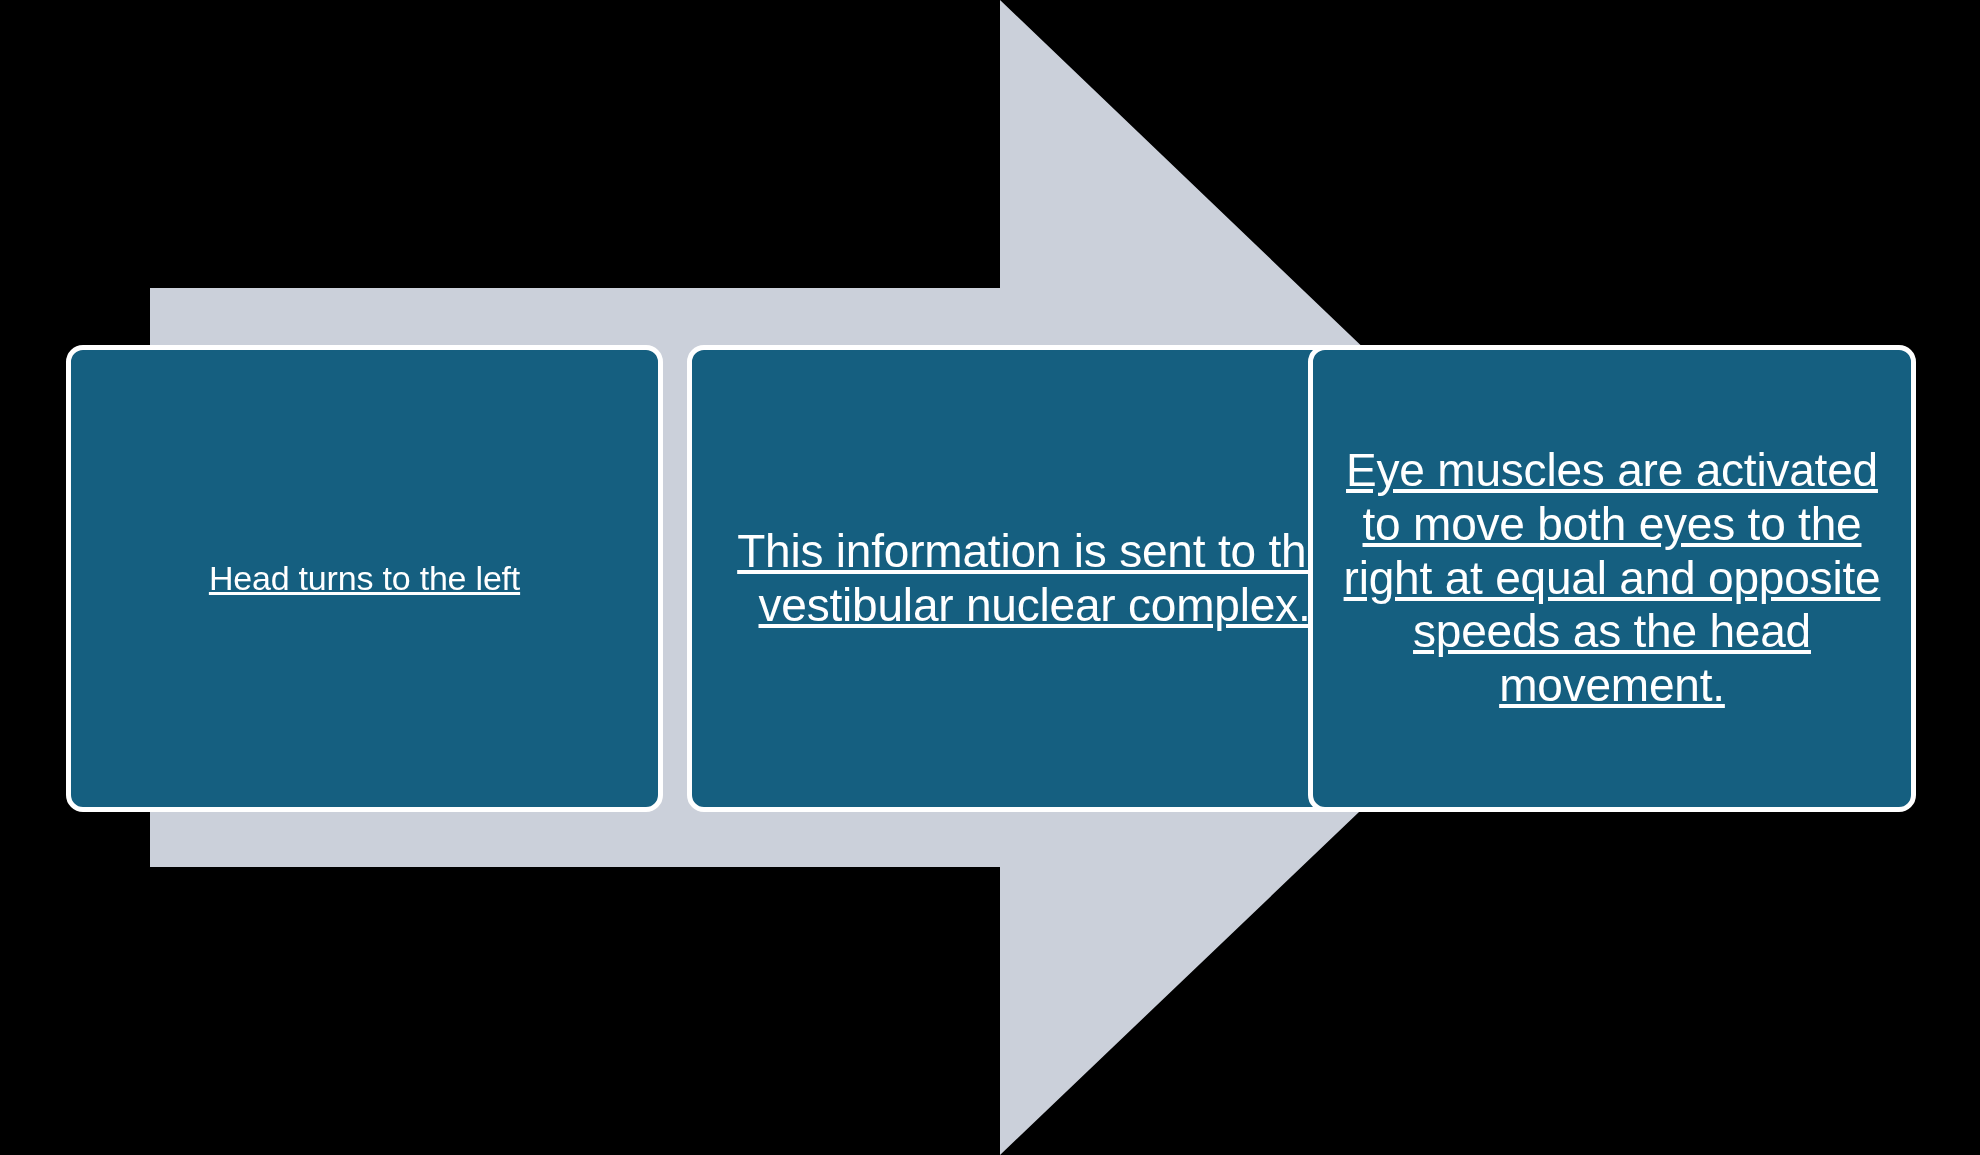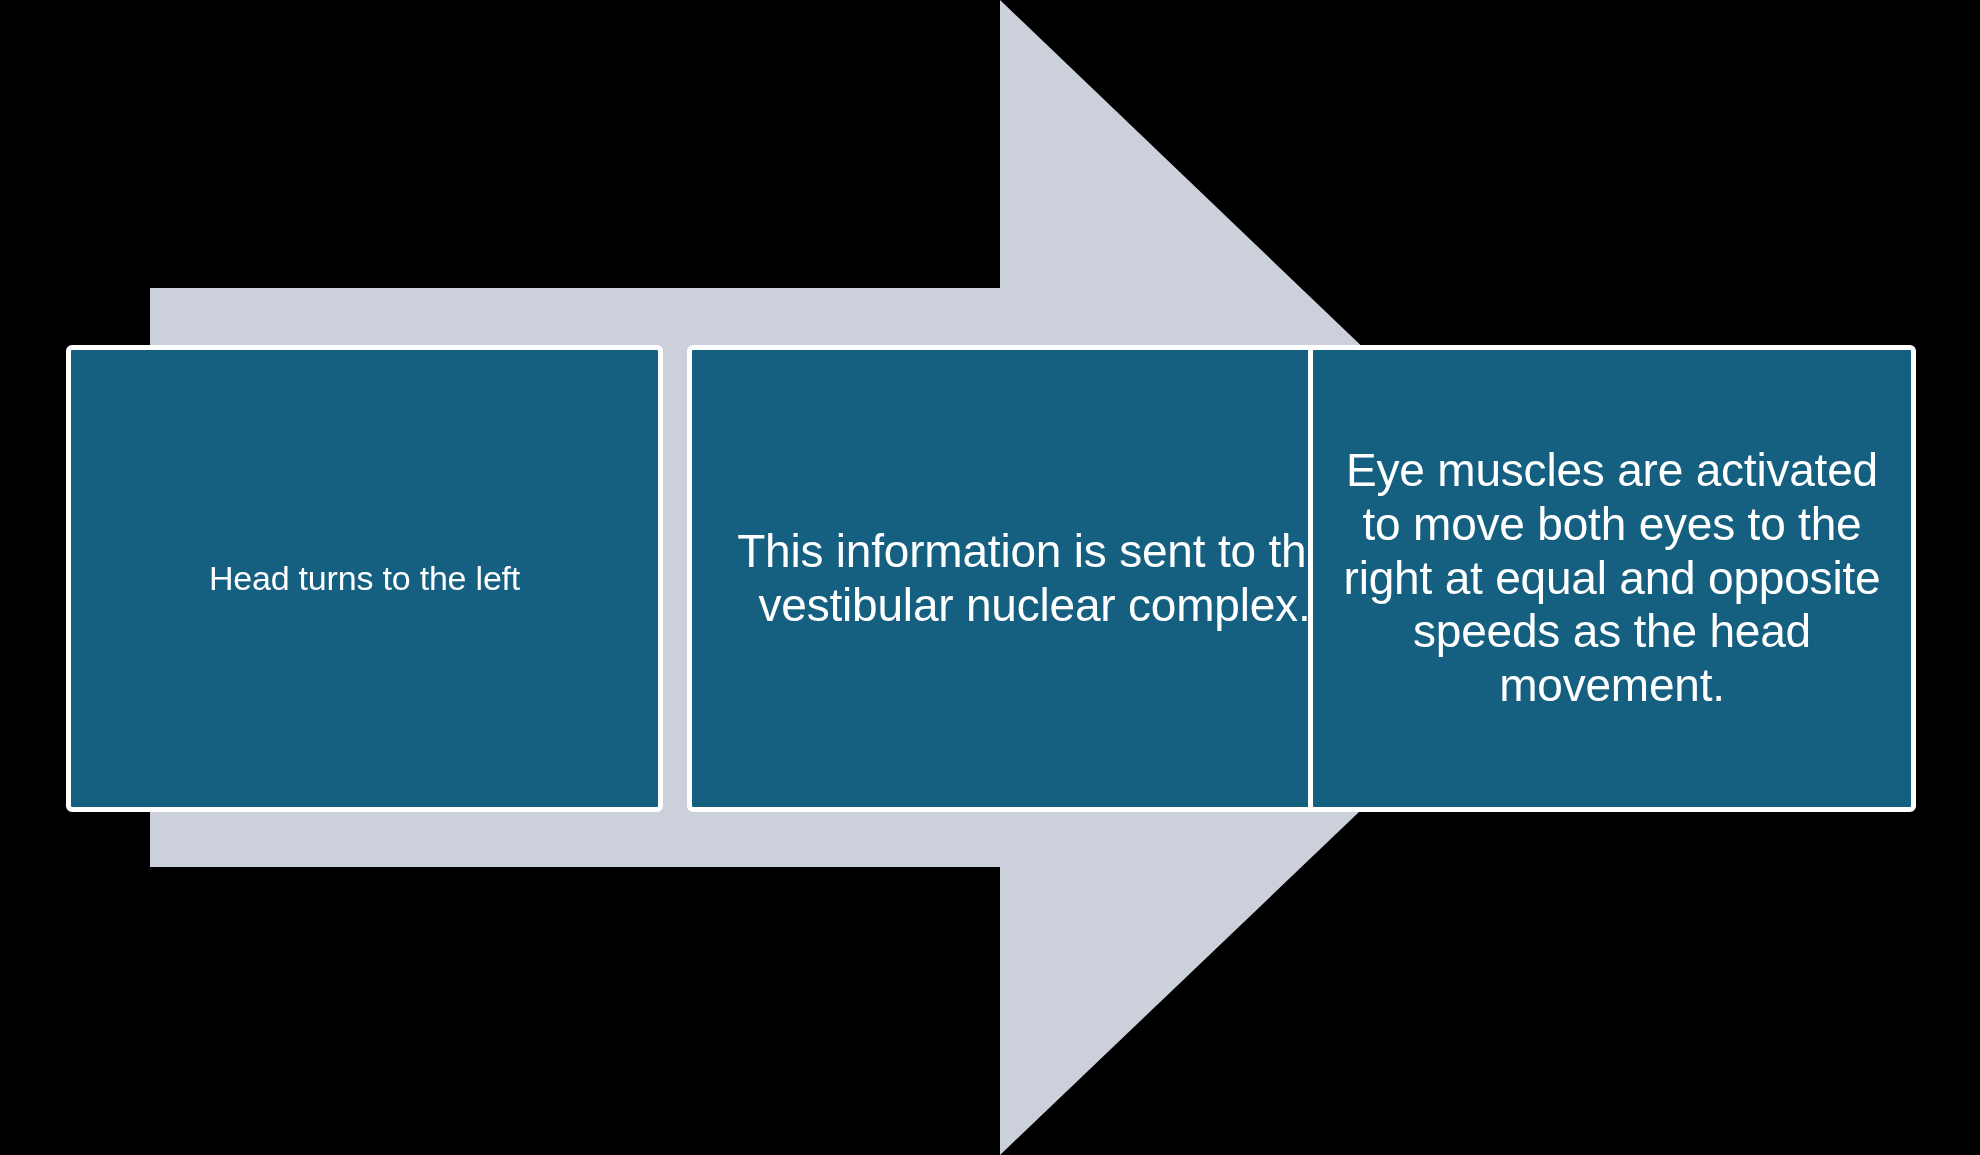--- a/index.html
+++ b/index.html
@@ -20,29 +20,30 @@
     left: 0;
     top: 0;
     width: 1980px;
     height: 1155px;
   }
   .process-box {
     position: absolute;
     box-sizing: border-box;
     background: #155F80;
     border: 5px solid #FFFFFF;
-    border-radius: 6px;
+    border-radius: 17px;
     display: flex;
     align-items: center;
     justify-content: center;
     text-align: center;
     color: #FFFFFF;
     padding: 10px 18px;
     line-height: 1.17;
     letter-spacing: -0.2px;
+    text-decoration: underline;
   }
   #box-1 {
     left: 66px;
     top: 345px;
     width: 597px;
     height: 467px;
     font-size: 34px;
   }
   #box-2 {
     left: 687px;

